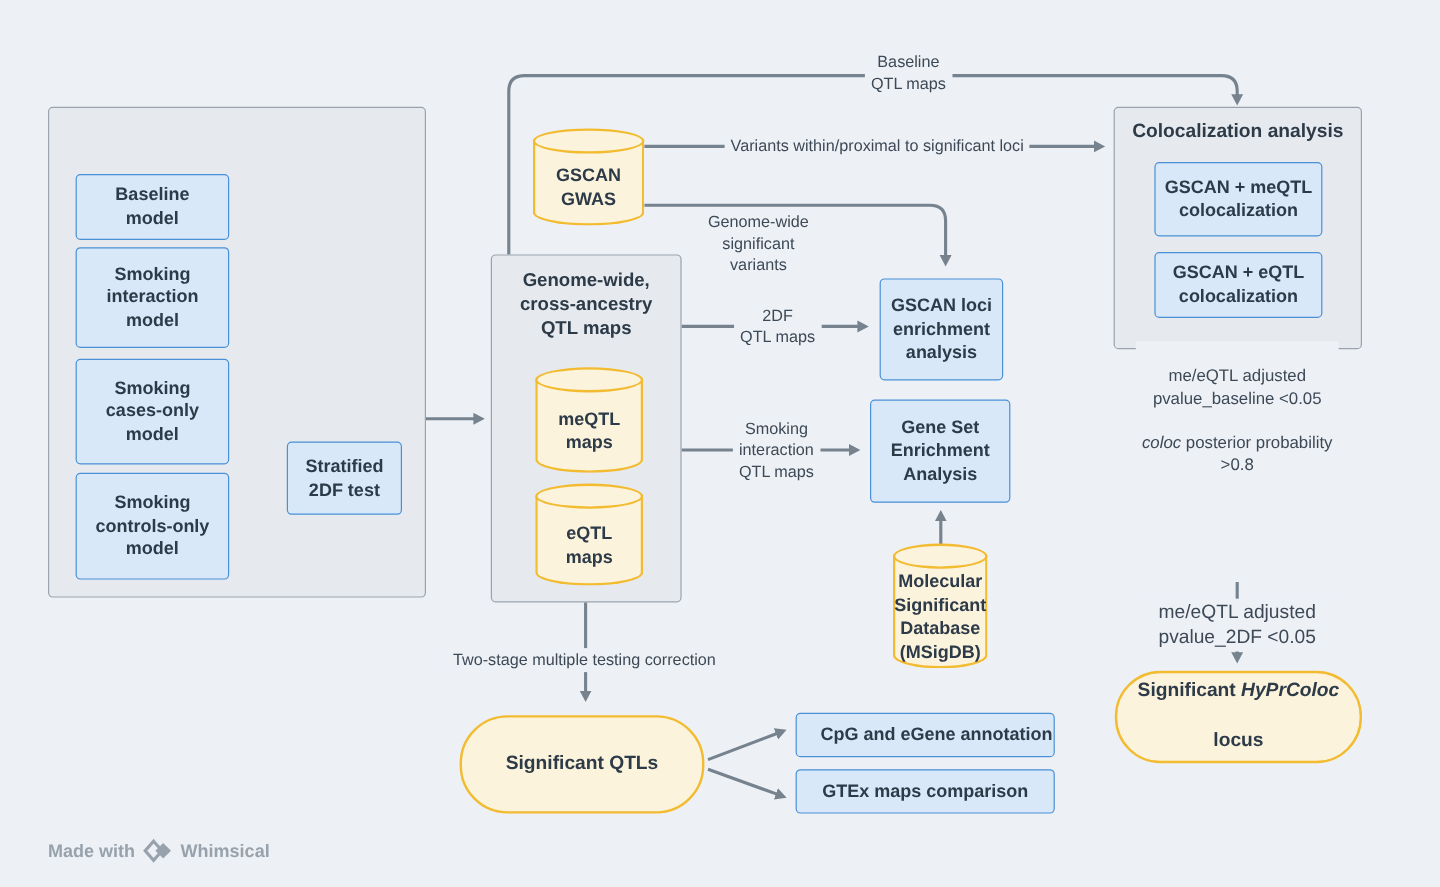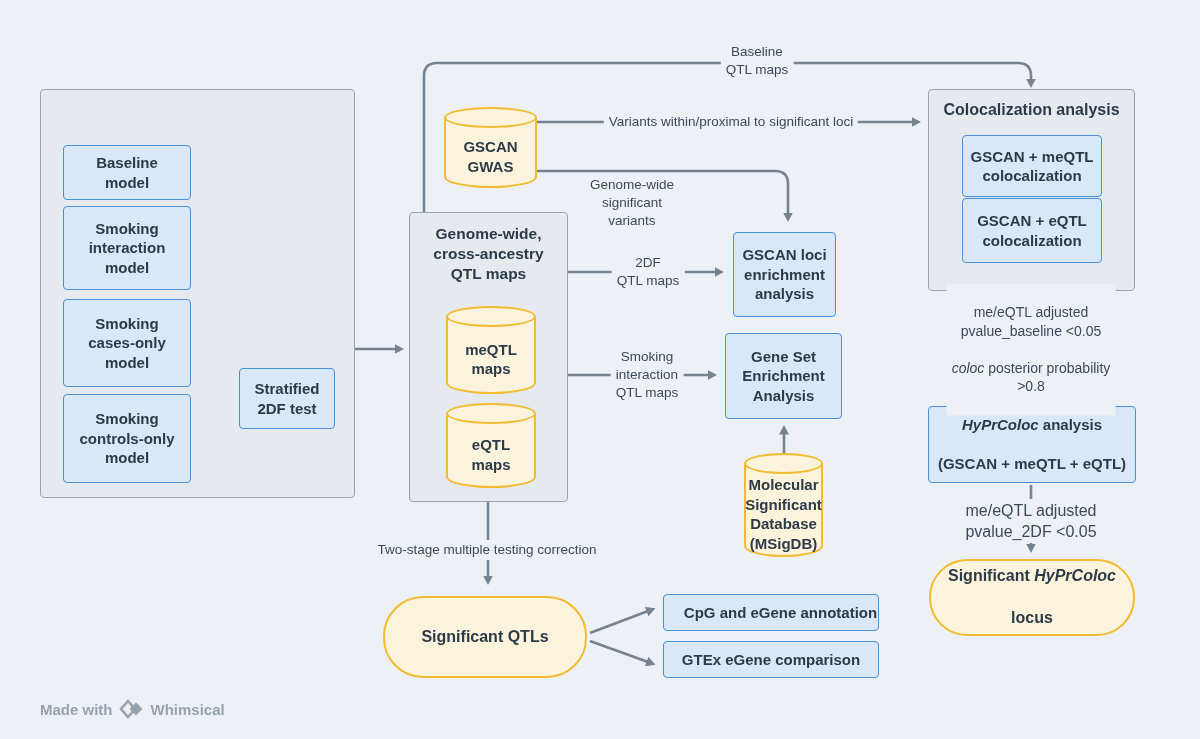--- a/index.html
+++ b/index.html
@@ -133,49 +133,43 @@
 (MSigDB)</div>
       </div>
   </div>
 
   <div class="panel" style="left:928px;top:89px;width:207px;height:202px;">
     <div class="panel-title" style="top:11px;font-size:16px;">Colocalization analysis</div>
     <div class="node box-blue" style="left:33px;top:45px;width:140px;height:62px;">
       <div class="node-text">GSCAN + meQTL
 colocalization</div>
     </div>
-    <div class="node box-blue" style="left:33px;top:108px;width:140px;height:65px;">
+    <div class="node box-blue" style="left:33px;top:120px;width:140px;height:55px;">
       <div class="node-text">GSCAN + eQTL
 colocalization</div>
     </div>
   </div>
 
-  <div class="node box-blue" style="left:928px;top:406px;width:208px;height:77px;">
-    <div class="node-text">
-      <div><i>HyPrColoc</i><span> analysis</span></div>
-      <div>(GSCAN + meQTL + eQTL)</div>
-    </div>
-  </div>
 
   <div class="node box-yellow" style="left:383px;top:596px;width:204px;height:82px;border-radius:40px;">
     <div class="node-text" style="font-size:16px;">Significant QTLs</div>
   </div>
 
   <div class="node box-yellow" style="left:929px;top:559px;width:206px;height:77px;border-radius:38px;">
     <div class="node-text" style="font-size:16px;">
       <div><span>Significant </span><i>HyPrColoc</i></div>
       <div>locus</div>
     </div>
   </div>
 
   <div class="node box-blue" style="left:663px;top:594px;width:216px;height:37px;padding-left:19px;">
     <div class="node-text">CpG and eGene annotation</div>
   </div>
   <div class="node box-blue" style="left:663px;top:641px;width:216px;height:37px;">
-    <div class="node-text">GTEx eGene comparison</div>
+    <div class="node-text">GTEx maps comparison</div>
   </div>
 
   <div class="el" style="left:757px;top:61px;">Baseline
 QTL maps</div>
   <div class="el" style="left:731px;top:122px;">Variants within/proximal to significant loci</div>
   <div class="el" style="left:632px;top:171px;margin-top:32px;">Genome-wide
 significant
 variants</div>
   <div class="el" style="left:648px;top:272px;">2DF
 QTL maps</div>

